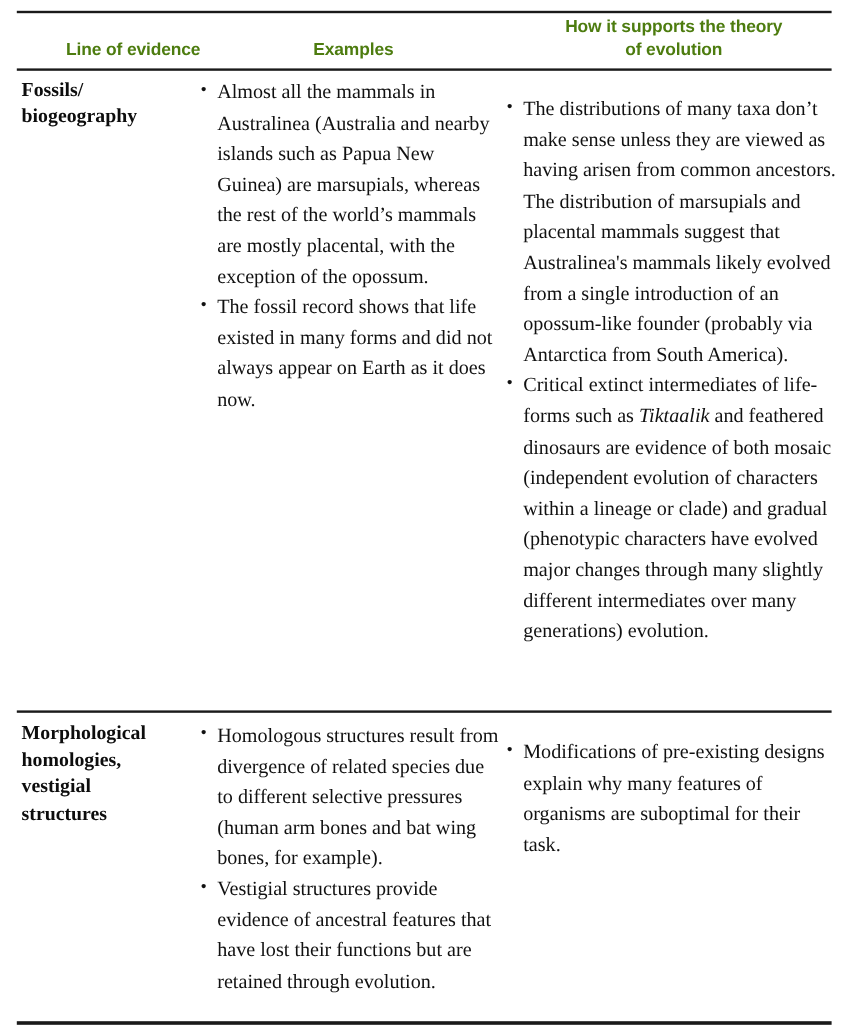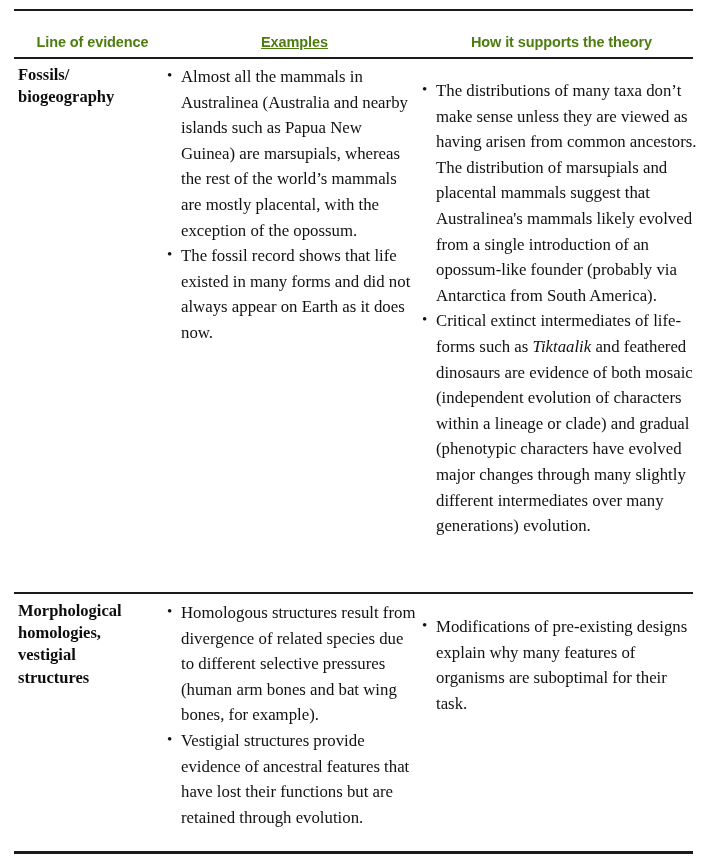--- a/index.html
+++ b/index.html
@@ -46,22 +46,22 @@
   }
   .th {
     font-family: "Liberation Sans", sans-serif;
     font-weight: bold;
     font-size: 14.5px;
     line-height: 19px;
     color: #4d7c0f;
     padding-bottom: 5px;
     letter-spacing: -0.1px;
   }
-  .th-1 { width: 167px; padding-left: 18px; box-sizing: border-box; text-align: center; }
-  .th-2 { width: 255px; text-align: center; text-decoration: underline; }
+  .th-1 { width: 167px; padding-left: 18px; box-sizing: border-box; text-align: right; }
+  .th-2 { width: 255px; text-align: center; }
   .th-3 { width: 279px; text-align: center; }
 
   
   .row {
     position: absolute;
     left: 0;
     right: 0;
     display: flex;
     align-items: flex-start;
   }
@@ -119,20 +119,21 @@
   <div class="rule rule-top"></div>
   <div class="rule rule-header"></div>
   <div class="rule rule-row"></div>
   <div class="rule rule-bottom"></div>
 
   <div class="thead">
     <div class="th th-1">Line of evidence</div>
     <div class="th th-2">Examples</div>
     <div class="th th-3">
       <div>How it supports the theory</div>
+      <div>of evolution</div>
     </div>
   </div>
 
   <div class="row row-1">
 
     <div class="cell-label">
       <div>Fossils/</div>
       <div>biogeography</div>
     </div>
 

